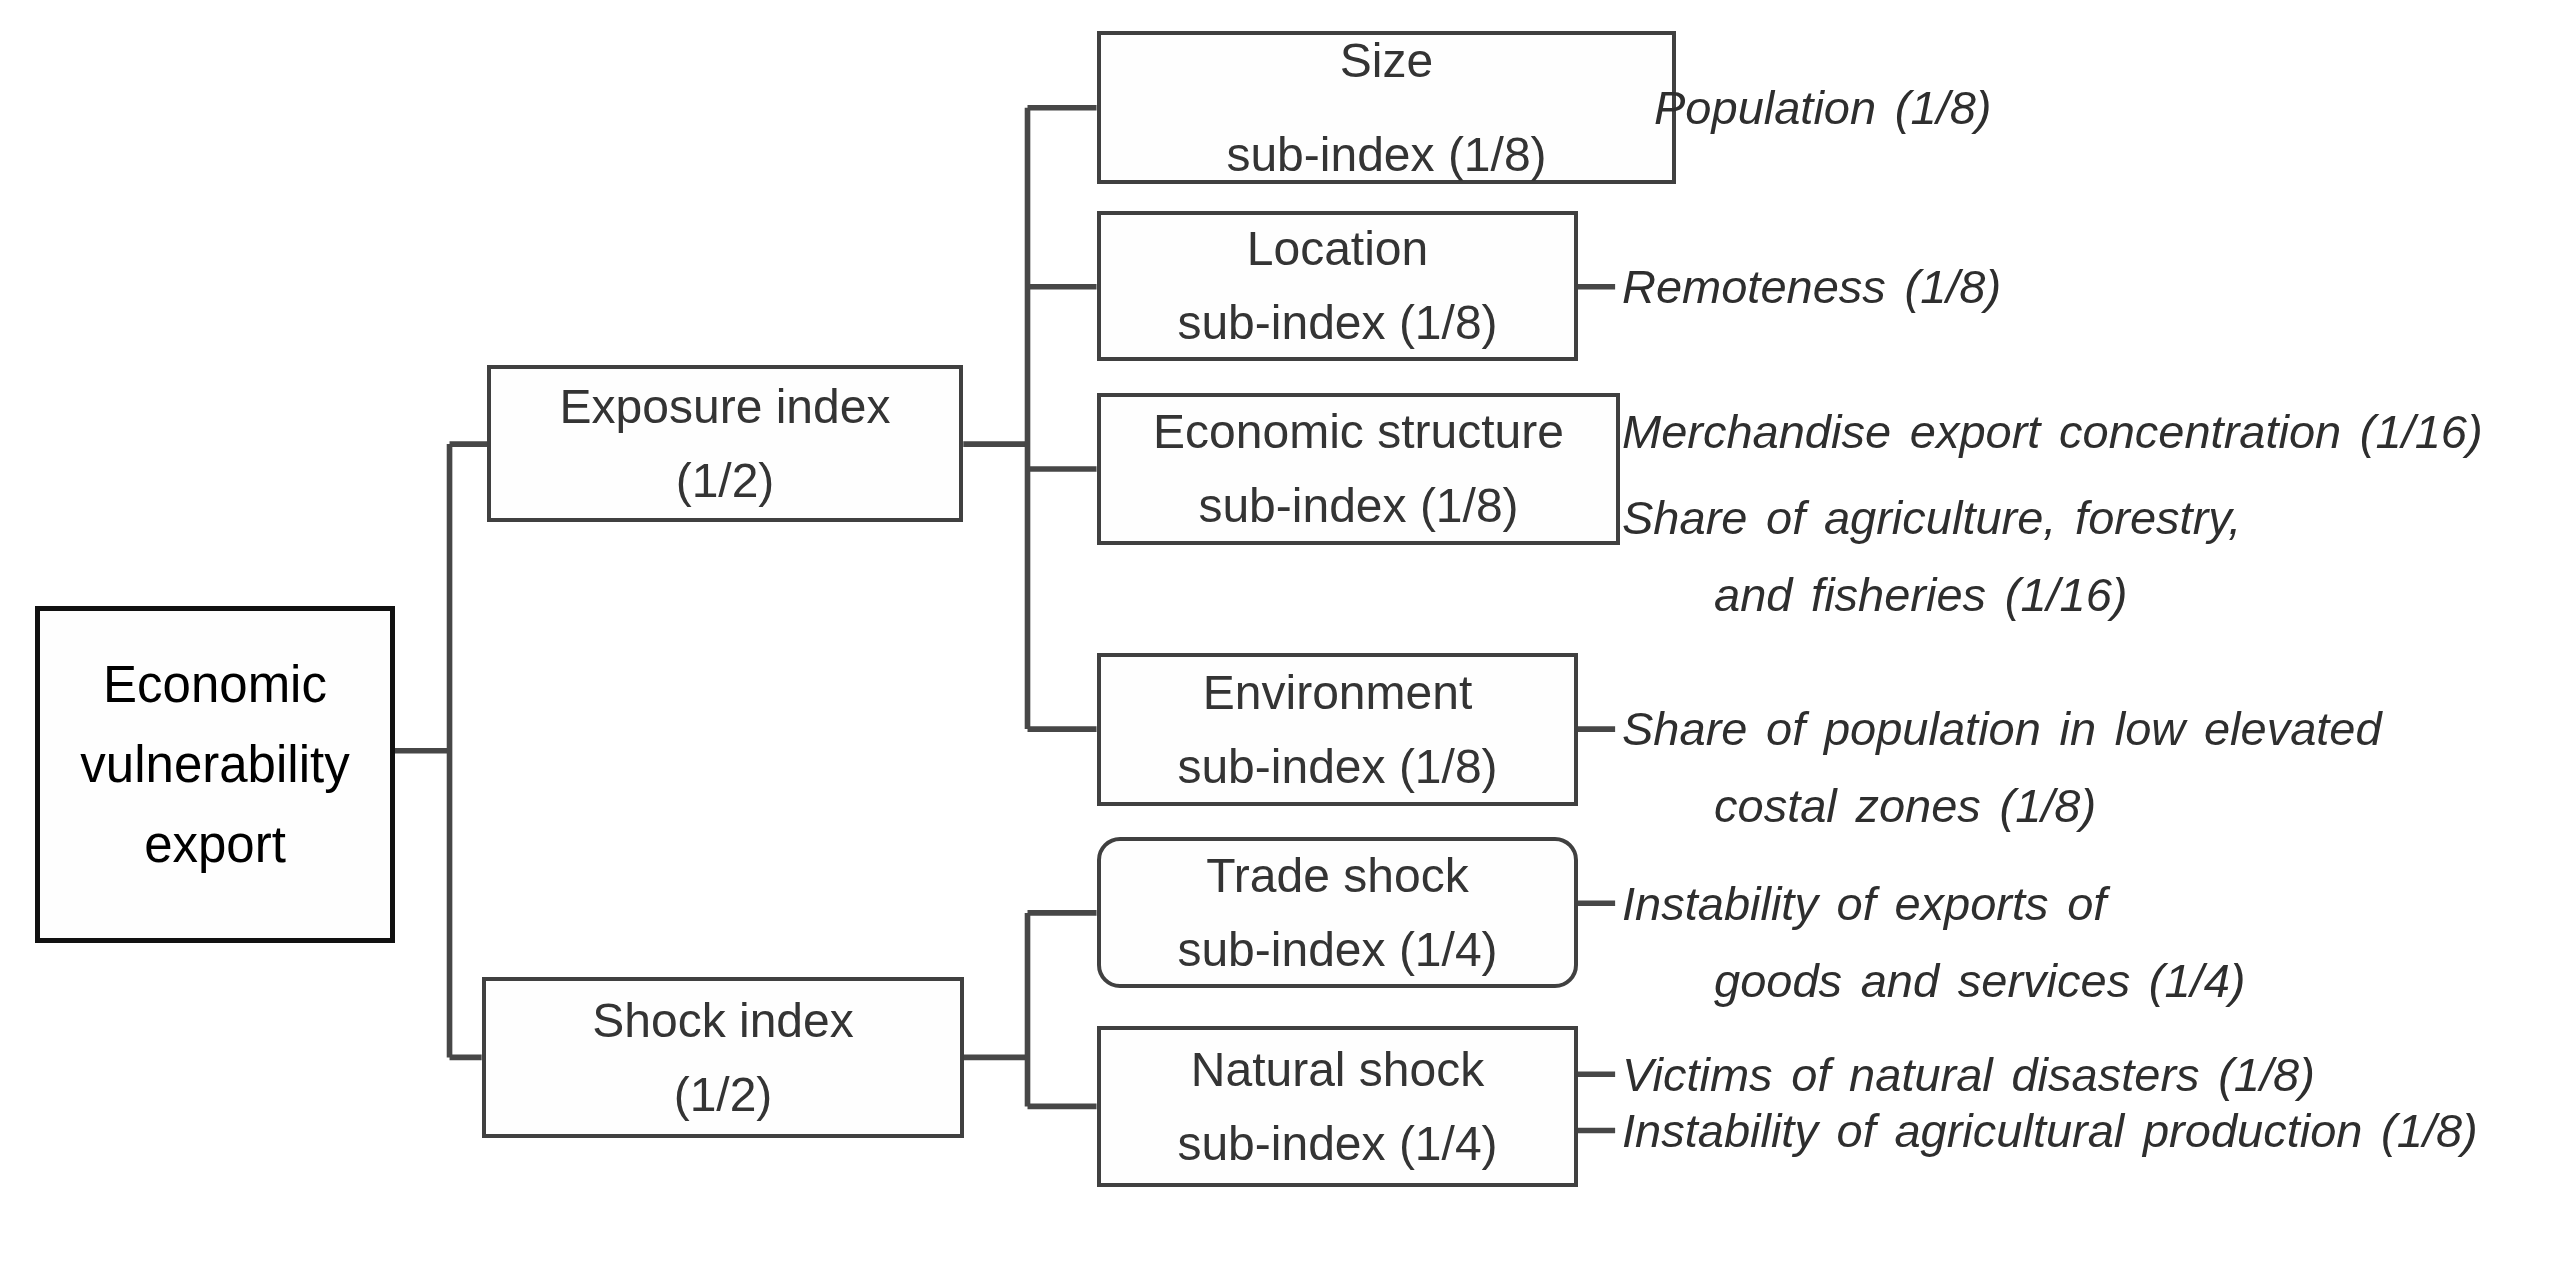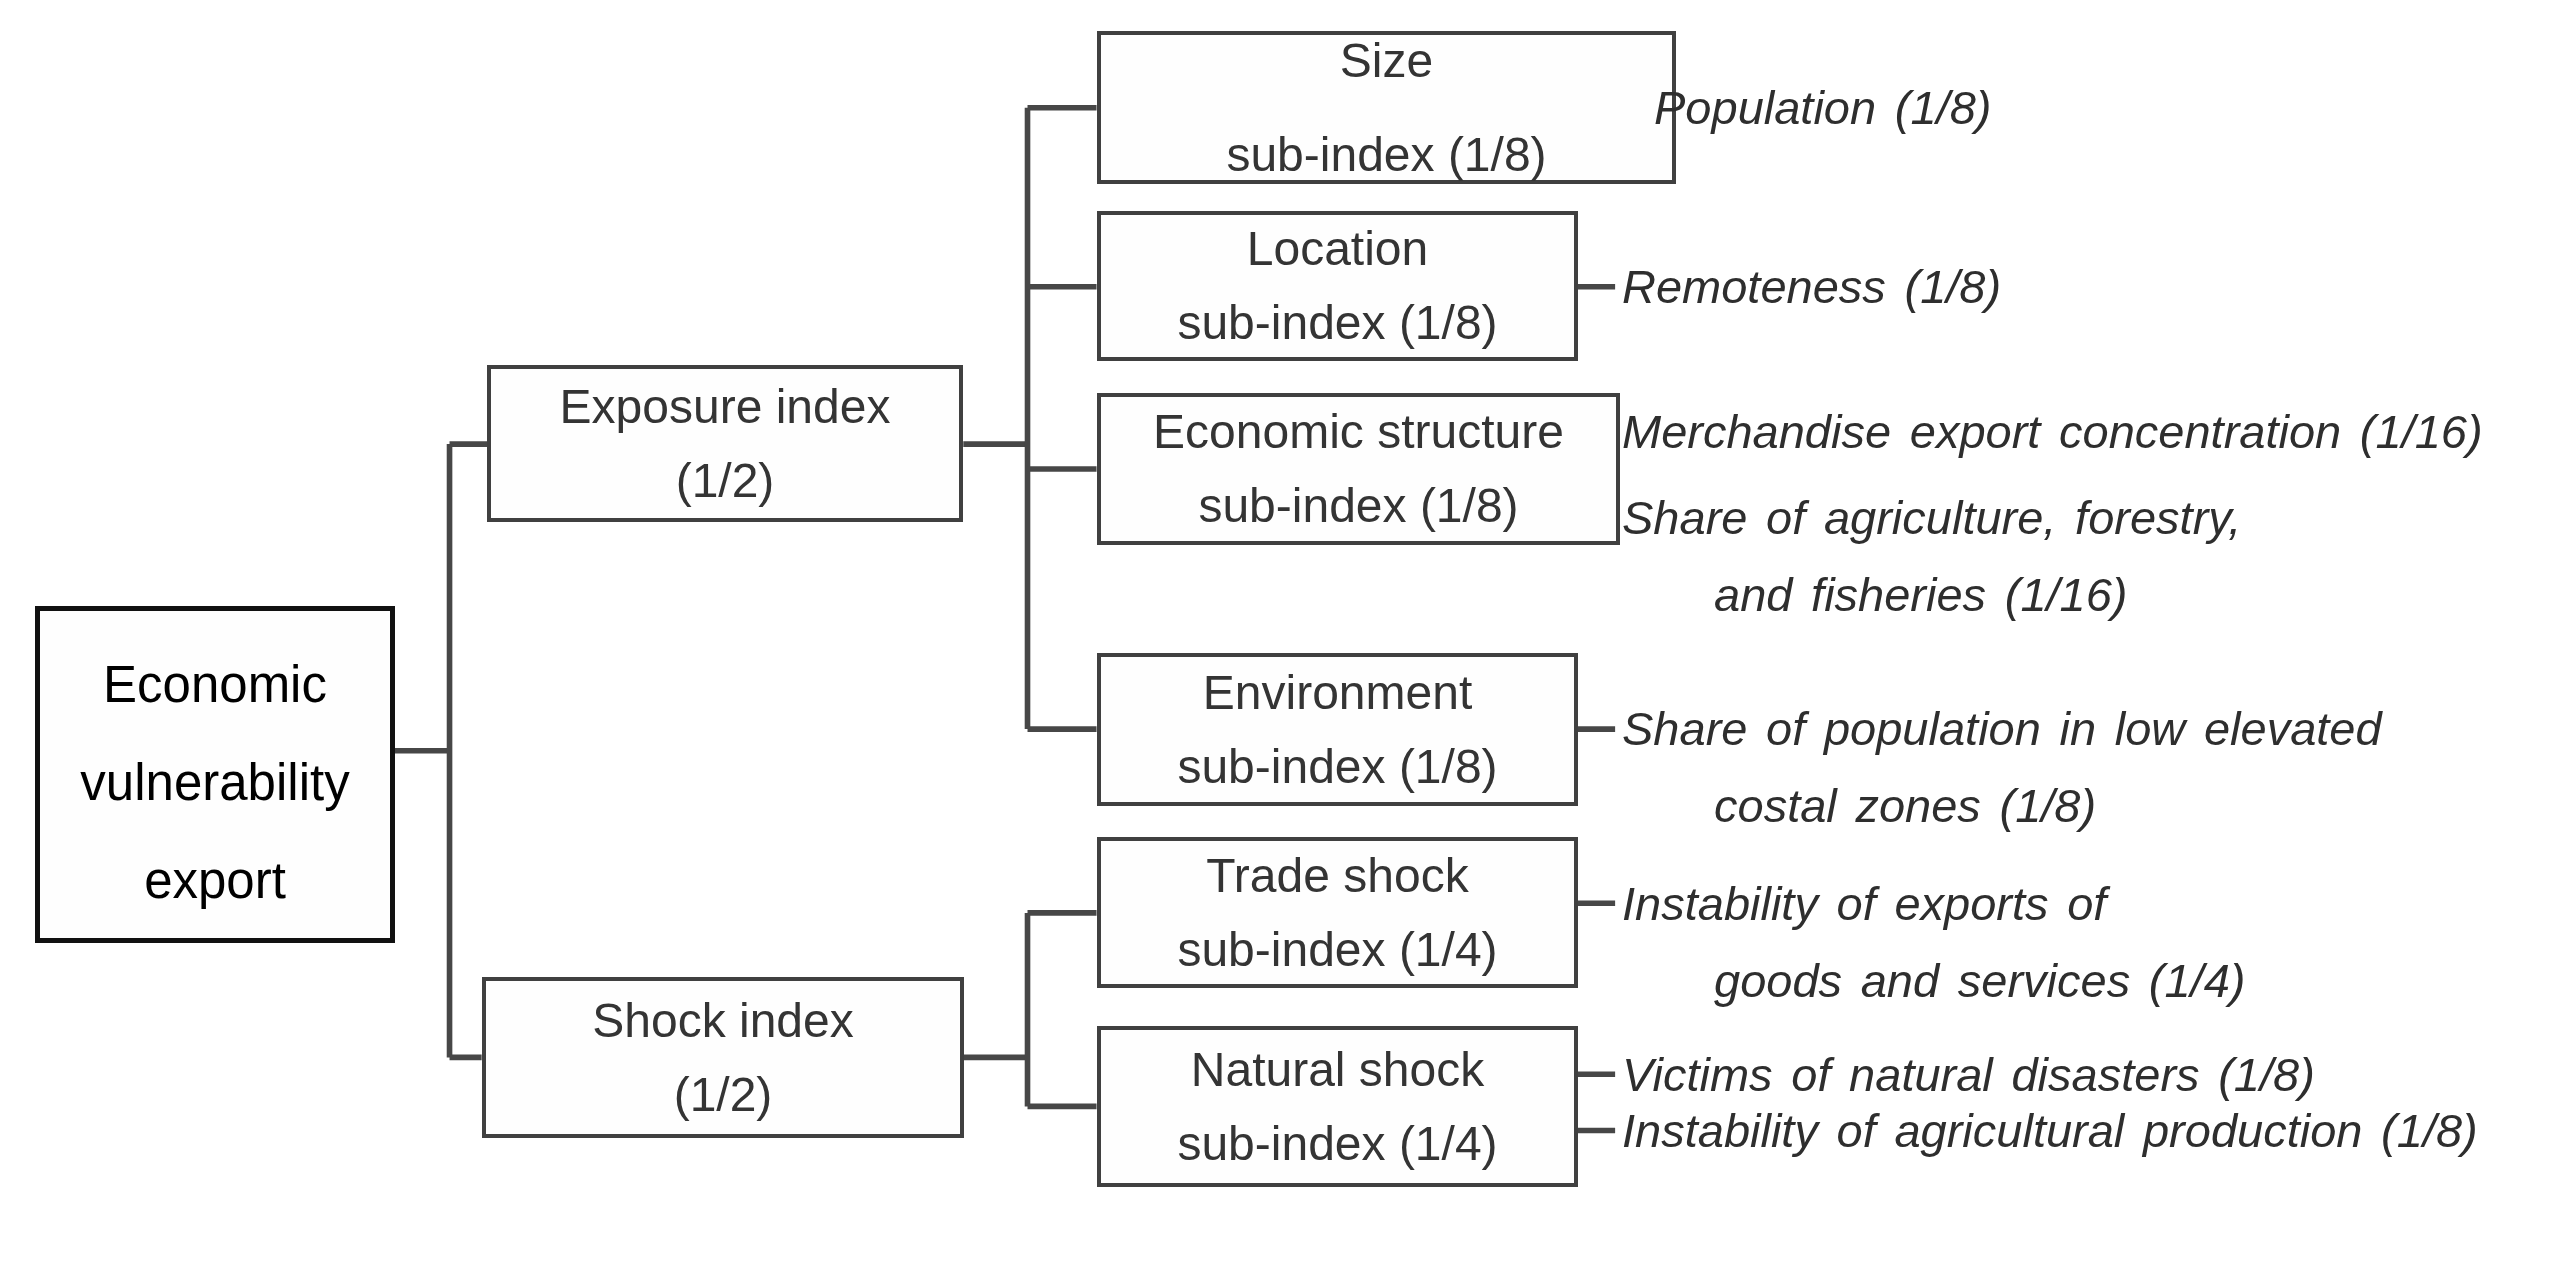--- a/index.html
+++ b/index.html
@@ -29,21 +29,20 @@
     text-align: center;
     color: #343434;
   }
   .node .title   { font-size: 48px; line-height: 74px; white-space: nowrap; }
   .node .weight  { font-size: 48px; line-height: 74px; white-space: nowrap; }
   #root-node {
     border: 5.6px solid #111111;
     justify-content: flex-start;
     padding-top: 34px;
     color: #000000;
-    gap: 18px;
   }
   #root-node .root-line { font-size: 51px; line-height: 80px; white-space: nowrap; }
   .indicator {
     position: absolute;
     left: 1622px;
     width: 954px;
     color: #2e2e2e;
     font-style: italic;
     font-size: 47px;
     line-height: 77px;
@@ -114,21 +113,21 @@
   <div class="node" style="left:1097px; top:393px; width:523px; height:152px;">
     <div class="title">Economic structure</div>
     <div class="weight">sub-index (1/8)</div>
   </div>
 
   <div class="node" style="left:1097px; top:653px; width:481px; height:153px;text-align:right;">
     <div class="title">Environment</div>
     <div class="weight">sub-index (1/8)</div>
   </div>
 
-  <div class="node" style="left:1097px; top:837px; width:481px; height:151px;">
+  <div class="node" style="left:1097px; top:837px; width:481px; height:151px;border-radius:23px;">
     <div class="title">Trade shock</div>
     <div class="weight">sub-index (1/4)</div>
   </div>
 
   <div class="node" style="left:1097px; top:1026px; width:481px; height:161px;">
     <div class="title">Natural shock</div>
     <div class="weight">sub-index (1/4)</div>
   </div>
 
   <div class="indicator" style="top:69px;margin-left:32px;">

